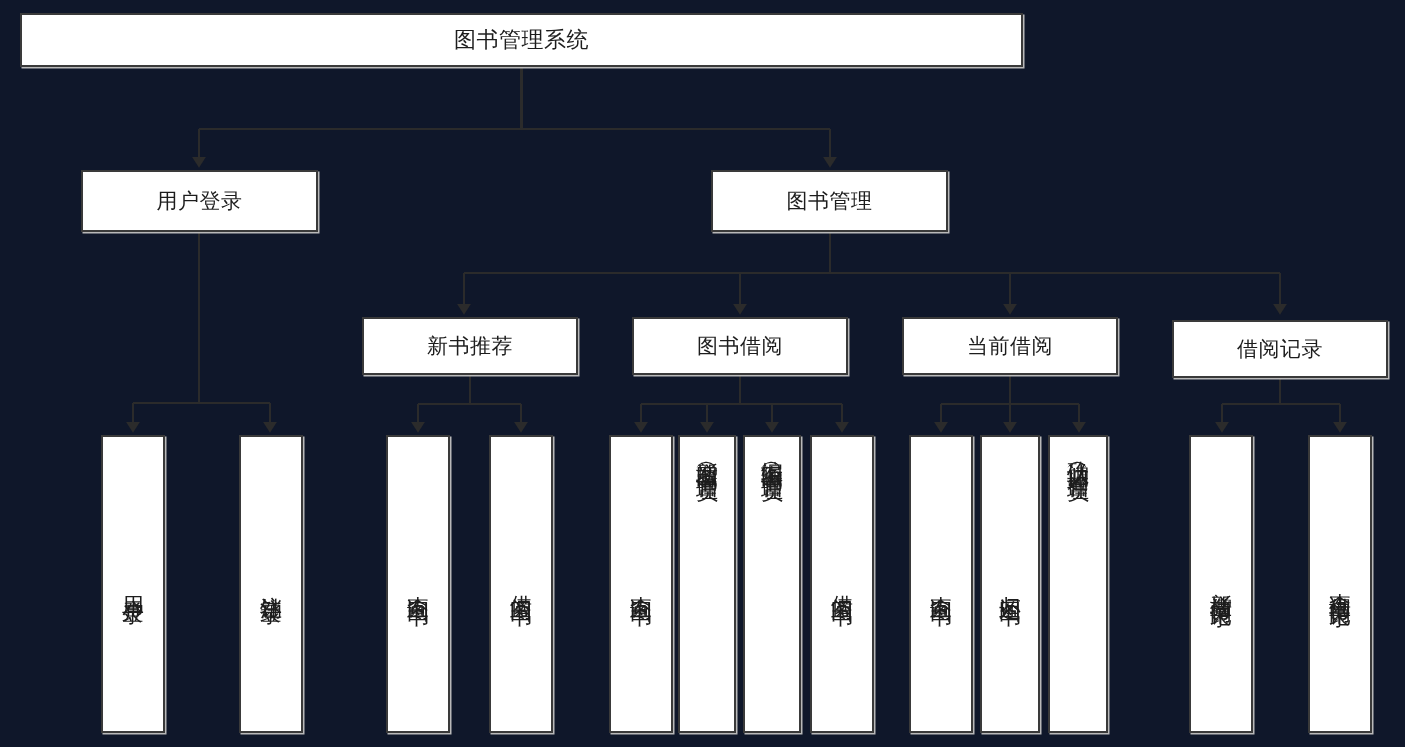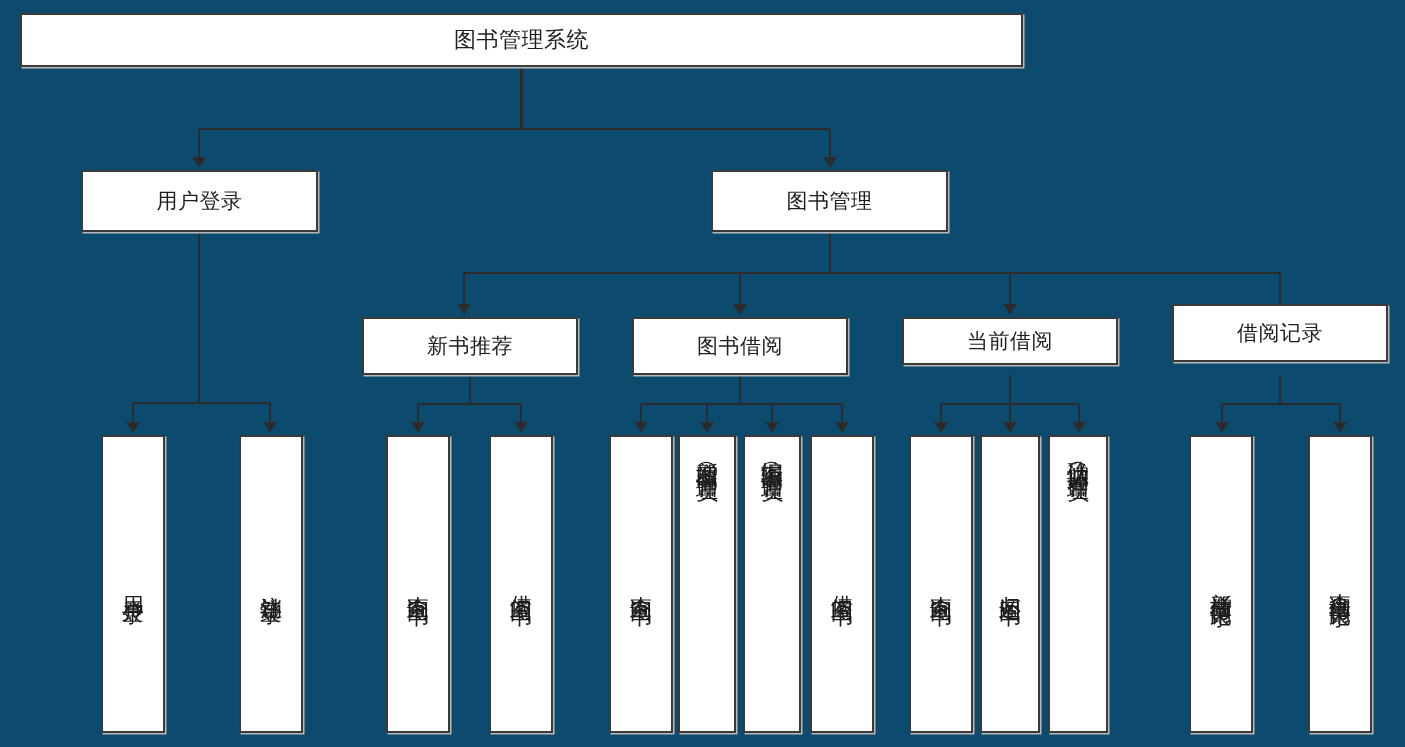--- a/index.html
+++ b/index.html
@@ -5,21 +5,21 @@
 <style>
   html,body{margin:0;padding:0;background:#ffffff;}
   body{
     font-family:"Liberation Sans","DejaVu Sans",sans-serif;
     -webkit-font-smoothing:antialiased;
   }
   #canvas{
     position:relative;
     width:1405px;
     height:747px;
-    background:#0c4a6e;
+    background:#0f172a;
     overflow:hidden;
   }
   
   #wires{
     position:absolute;
     left:0; top:0;
     width:1405px; height:747px;
     pointer-events:none;
   }
   
@@ -145,24 +145,24 @@
   <div class="node horiz" style="left:362px; top:317px; width:216px; height:58px;">
     <span class="label">新书推荐</span>
   </div>
 
   <div class="node horiz" style="left:711px; top:170px; width:237px; height:62px;">
     <span class="label">图书管理</span>
   </div>
   <div class="node horiz" style="left:632px; top:317px; width:216px; height:58px;">
     <span class="label">图书借阅</span>
   </div>
-  <div class="node horiz" style="left:902px; top:317px; width:216px; height:48px;">
+  <div class="node horiz" style="left:902px; top:317px; width:216px; height:58px;">
     <span class="label">当前借阅</span>
   </div>
-  <div class="node horiz" style="left:1172px; top:304px; width:216px; height:58px;">
+  <div class="node horiz" style="left:1172px; top:320px; width:216px; height:58px;">
     <span class="label">借阅记录</span>
   </div>
 
   <div class="node vert center" style="left:101px; top:435px; width:64px; height:298px;">
     <span class="label">用户登录</span>
   </div>
   <div class="node vert center" style="left:239px; top:435px; width:64px; height:298px;">
     <span class="label">注销登录</span>
   </div>
 

